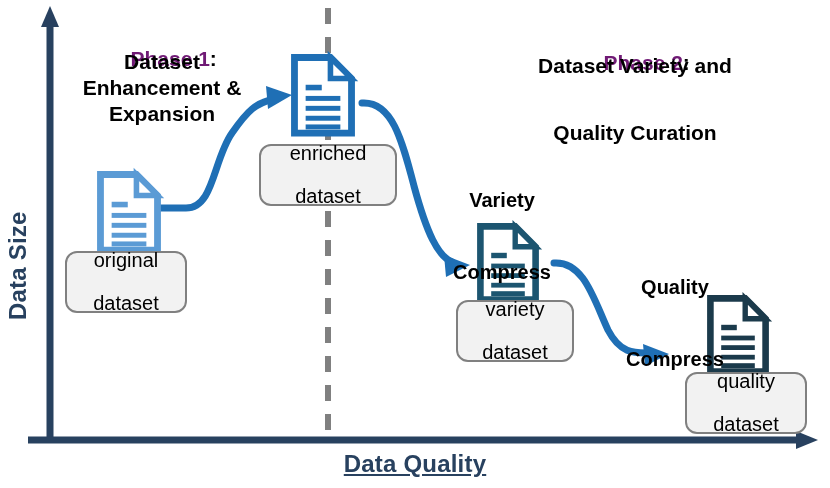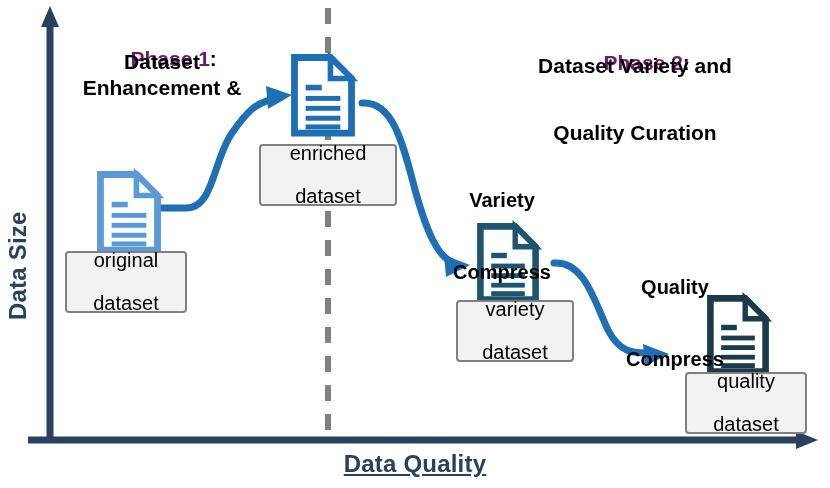--- a/index.html
+++ b/index.html
@@ -57,21 +57,21 @@
   }
   #y-axis-label {
     transform-origin: 0 0;
     transform: rotate(-90deg);
   }
   .chip {
     position: absolute;
     box-sizing: border-box;
     background: #F2F2F2;
     border: 2.5px solid #808080;
-    border-radius: 4px;
+    border-radius: 12px;
     display: flex;
     flex-direction: column;
     align-items: center;
     justify-content: center;
     font-size: 20px;
     color: #000000;
     line-height: 1.18;
     text-align: center;
     gap: 19px;
   }
@@ -149,20 +149,21 @@
       <rect x="22" y="98" width="56" height="8" fill="#1B3A4B"></rect>
       <rect x="22" y="112" width="56" height="8" fill="#1B3A4B"></rect>
     </g>
   </svg>
 
   <div class="txt phase-head" style="left:62px; top:22px; width:200px;">
     <span class="phase-tag">Phase 1</span><span>:</span>
   </div>
   <div class="txt phase-body" style="left:62px; top:50px; width:200px;">Dataset</div>
   <div class="txt phase-body" style="left:42px; top:76px; width:240px;text-align:center;">Enhancement &amp;</div>
+  <div class="txt phase-body" style="left:62px; top:102px; width:200px;">Expansion</div>
 
   <div class="txt phase-head" style="left:510px; top:26px; width:250px;">
     <span class="phase-tag">Phase 2</span><span>:</span>
   </div>
   <div class="txt phase-body" style="left:500px; top:54px; width:270px;text-align:center;">Dataset Variety and</div>
   <div class="txt phase-body" style="left:500px; top:80px; width:270px;margin-top:41px;">Quality Curation</div>
 
   <div class="txt arrow-label" style="left:432px; top:140px; width:140px;">
     <div>Variety</div>
     <div>Compress</div>

